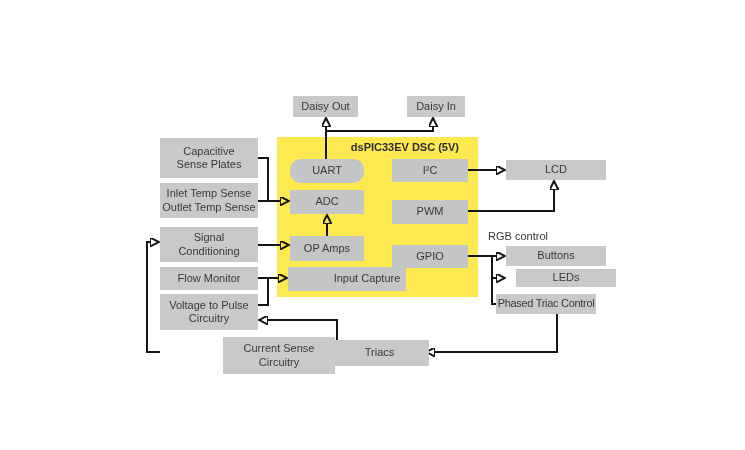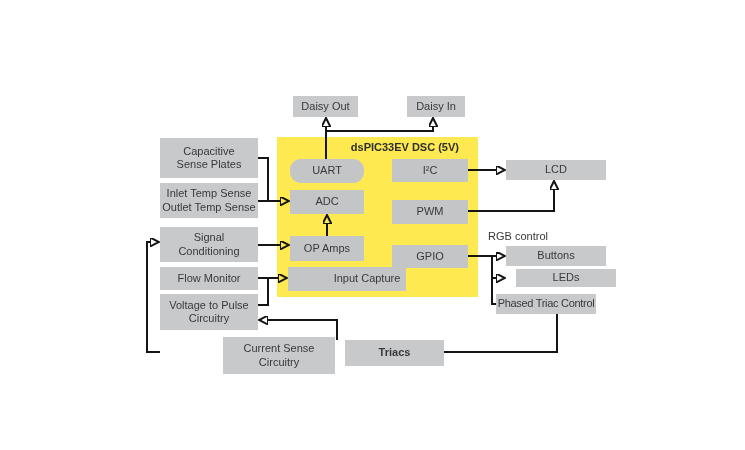--- a/index.html
+++ b/index.html
@@ -57,21 +57,21 @@
   #b-capacitive{left:160px;top:138px;width:98px;height:40px;}
   #b-tempsense{left:160px;top:183px;width:98px;height:35px;}
   #b-signal{left:160px;top:227px;width:98px;height:35px;}
   #b-flow{left:160px;top:267px;width:98px;height:23px;}
   #b-v2p{left:160px;top:294px;width:98px;height:36px;}
   #b-currentsense{left:176px;top:337px;width:112px;height:37px;margin-left:47px;}
   #b-lcd{left:506px;top:160px;width:100px;height:20px;}
   #b-buttons{left:506px;top:246px;width:100px;height:20px;}
   #b-leds{left:516px;top:269px;width:100px;height:18px;}
   #b-phased{left:496px;top:294px;width:100px;height:20px;letter-spacing:-0.3px;}
-  #b-triacs{left:345px;top:340px;width:99px;height:26px;font-weight:bold;}
+  #b-triacs{left:330px;top:340px;width:99px;height:26px;}
   #rgb-label{left:480px;top:195px;width:68px;text-align:right;margin-top:35px;}
 </style>
 </head>
 <body>
 
 <div id="stage">
 
   <div id="mcu"></div>
   <div id="mcu-title"><span>ds</span><span>PIC33EV DSC (5V)</span></div>
 

